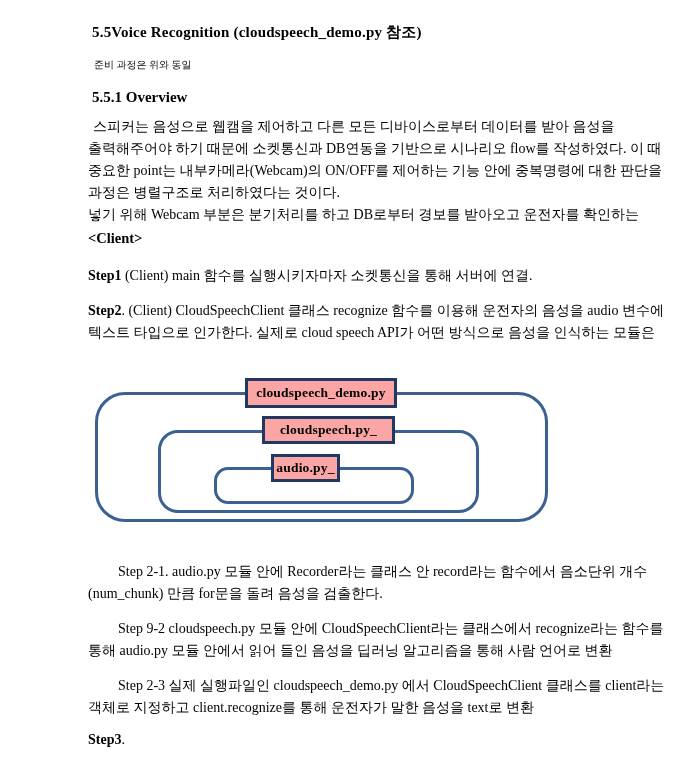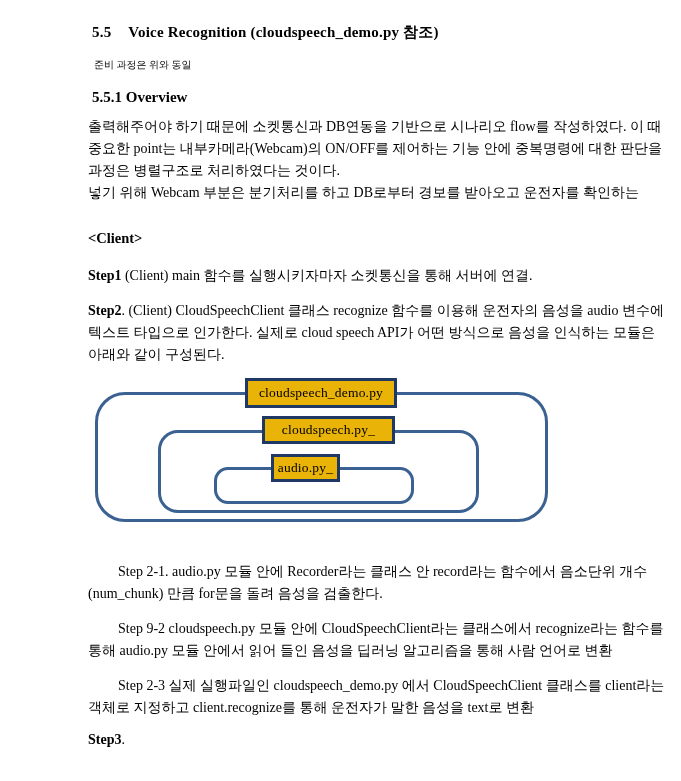--- a/index.html
+++ b/index.html
@@ -17,21 +17,21 @@
     font-size: 14px;
     overflow: hidden;
   }
   .abs { position: absolute; }
   .h1 {
     left: 92px; top: 23px;
     font-size: 15px;
     font-weight: bold;
     letter-spacing: 0.2px;
   }
-  .h1 .num { margin-right: 17px; }
+  .h1 .num { }
   .note {
     left: 94px; top: 58px;
     font-size: 10px;
   }
   .h2 {
     left: 92px; top: 89px;
     font-size: 15px;
     font-weight: bold;
   }
   .para {
@@ -61,25 +61,25 @@
     border: 3px solid #3a6191;
     background: transparent;
   }
   .dg-outer  { left: 0;   top: 14px; width: 453px; height: 130px; border-radius: 30px; }
   .dg-middle { left: 63px; top: 52px; width: 321px; height: 83px;  border-radius: 20px; }
   .dg-inner  { left: 119px; top: 89px; width: 200px; height: 37px; border-radius: 14px; }
   .dg-label {
     position: absolute;
     box-sizing: border-box;
     border: 3px solid #1f3864;
-    background: #eab308;
+    background: #fca5a5;
     display: flex;
     align-items: center;
     justify-content: center;
-    font-weight: normal;
+    font-weight: bold;
     font-size: 13.5px;
     z-index: 2;
     letter-spacing: 0.2px;
   }
   .dg-label1 { left: 150px; top: 0;    width: 152px; height: 30px; }
   .dg-label2 { left: 167px; top: 38px; width: 133px; height: 28px; }
   .dg-label3 { left: 176px; top: 76px; width: 69px;  height: 28px; }
 </style>
 </head>
 <body>
@@ -88,40 +88,40 @@
 
   <div class="abs h1">
     <span class="num">5.5</span><span>Voice Recognition (cloudspeech_demo.py 참조)</span>
   </div>
 
   <div class="abs note">준비 과정은 위와 동일</div>
 
   <div class="abs h2">5.5.1 Overview</div>
 
   <div class="abs para" style="top:116px;">
+    <div class="line indent-sm">스피커는 음성으로 웹캠을 제어하고 다른 모든 디바이스로부터 데이터를 받아 음성을</div>
     <div class="line">출력해주어야 하기 때문에 소켓통신과 DB연동을 기반으로 시나리오 flow를 작성하였다. 이 때</div>
     <div class="line">중요한 point는 내부카메라(Webcam)의 ON/OFF를 제어하는 기능 안에 중복명령에 대한 판단을</div>
     <div class="line">과정은 병렬구조로 처리하였다는 것이다.</div>
     <div class="line">넣기 위해 Webcam 부분은 분기처리를 하고 DB로부터 경보를 받아오고 운전자를 확인하는</div>
   </div>
 
   <div class="abs client-heading">&lt;Client&gt;</div>
 
   <div class="abs para" style="top:265px;">
     <div class="line">
       <span class="bold">Step1</span><span> (Client) main 함수를 실행시키자마자 소켓통신을 통해 서버에 연결.</span>
     </div>
   </div>
 
   <div class="abs para" style="top:300px;">
     <div class="line">
       <span class="bold">Step2</span><span>. (Client) CloudSpeechClient 클래스 recognize 함수를 이용해 운전자의 음성을 audio 변수에</span>
     </div>
     <div class="line">텍스트 타입으로 인가한다. 실제로 cloud speech API가 어떤 방식으로 음성을 인식하는 모듈은</div>
-    <div class="line">아래와 같이 구성된다.</div>
   </div>
 
   <div class="abs diagram">
     <div class="dg-rect dg-outer"></div>
     <div class="dg-rect dg-middle"></div>
     <div class="dg-rect dg-inner"></div>
     <div class="dg-label dg-label1">cloudspeech_demo.py</div>
     <div class="dg-label dg-label2">cloudspeech.py_</div>
     <div class="dg-label dg-label3">audio.py_</div>
   </div>

